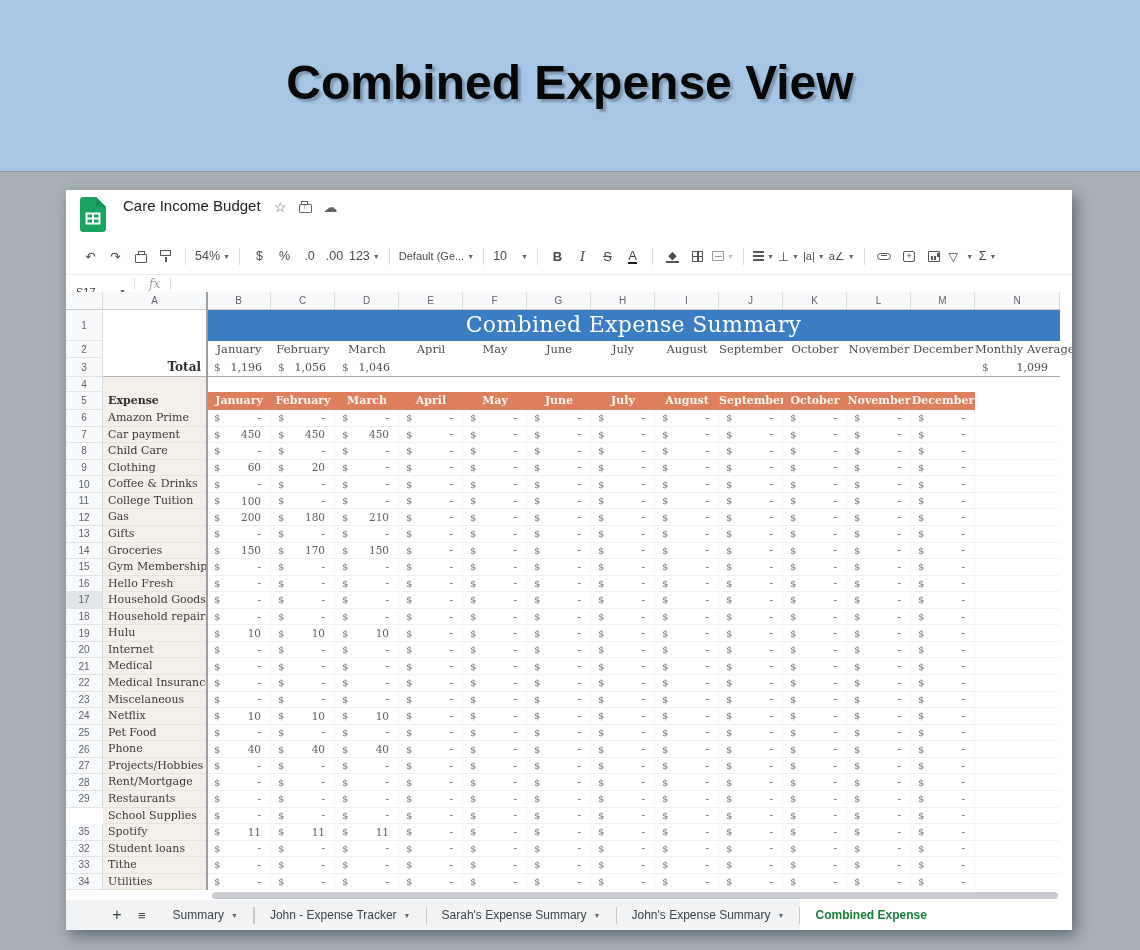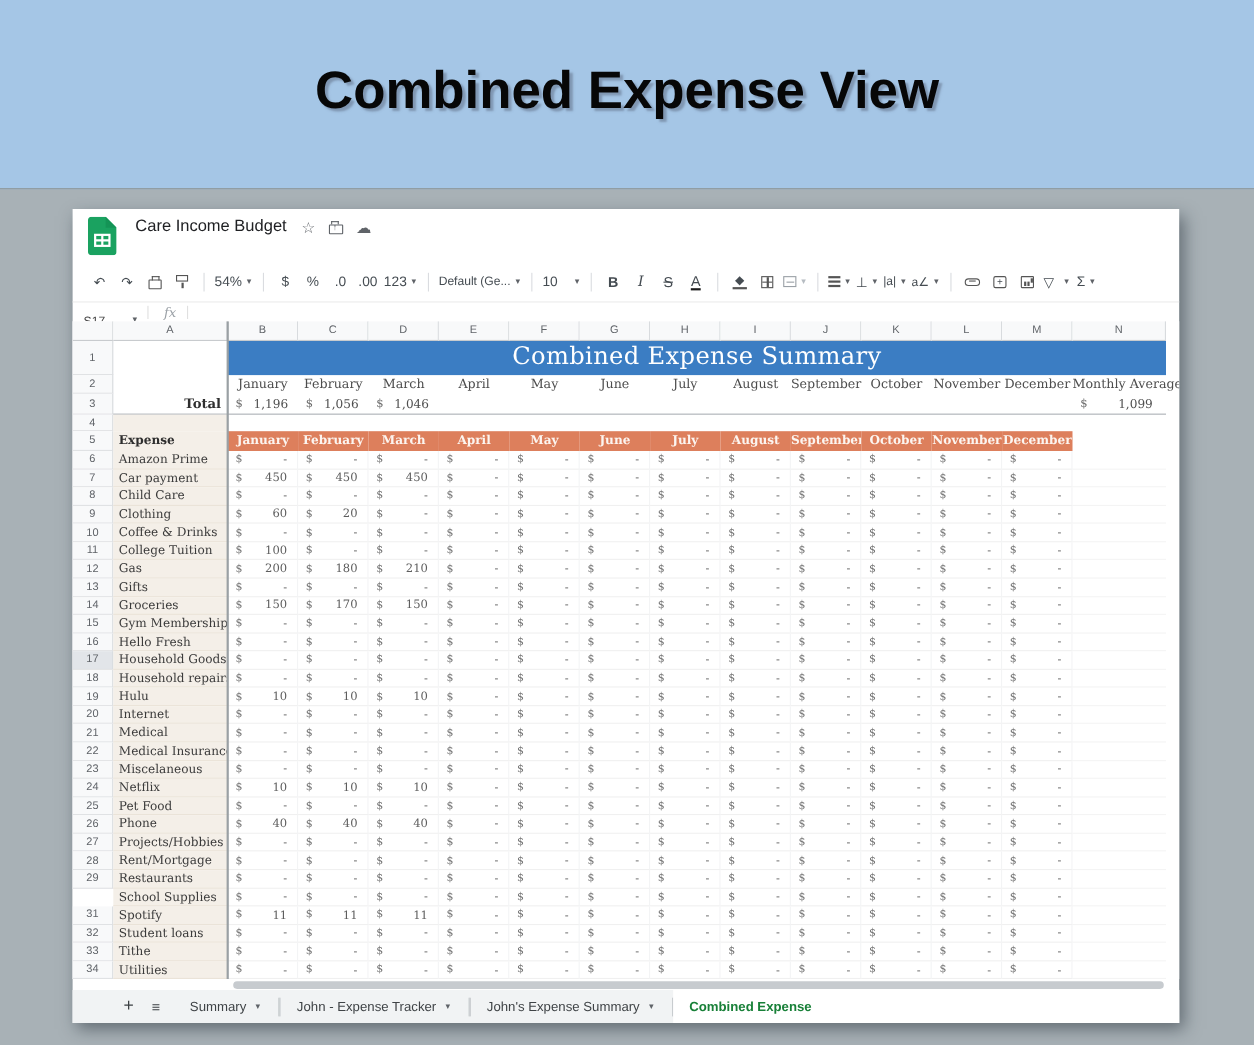--- a/index.html
+++ b/index.html
@@ -285,21 +285,21 @@
           <div class="rhcell" style="height: 16.57px;">21</div>
           <div class="rhcell" style="height: 16.57px;">22</div>
           <div class="rhcell" style="height: 16.57px;">23</div>
           <div class="rhcell" style="height: 16.57px;">24</div>
           <div class="rhcell" style="height: 16.57px;">25</div>
           <div class="rhcell" style="height: 16.57px;">26</div>
           <div class="rhcell" style="height: 16.57px;">27</div>
           <div class="rhcell" style="height: 16.57px;">28</div>
           <div class="rhcell" style="height: 16.57px;">29</div>
           <div class="rhcell" style="height: 16.57px; margin-left: 48px;">30</div>
-          <div class="rhcell" style="height: 16.57px;">31</div>
+          <div class="rhcell" style="height: 16.57px;">35</div>
           <div class="rhcell" style="height: 16.57px;">32</div>
           <div class="rhcell" style="height: 16.57px;">33</div>
           <div class="rhcell" style="height: 16.57px;">34</div>
         </div>
       <div class="body" id="sheet-body">
           <div class="banner-cell">Combined Expense Summary</div>
           <div class="months-row">
             <div class="mcell">January</div>
             <div class="mcell">February</div>
             <div class="mcell">March</div>
@@ -1882,20 +1882,24 @@
           <span>Summary</span>
           <span class="caret">▼</span>
         </div>
         <div class="tabsep"></div>
         <div class="tabsep"></div>
         <div class="tab">
           <span>John - Expense Tracker</span>
           <span class="caret">▼</span>
         </div>
         <div class="tabsep"></div>
+        <div class="tab">
+          <span>Sarah's Expense Summary</span>
+          <span class="caret">▼</span>
+        </div>
         <div class="tabsep"></div>
         <div class="tab">
           <span>John's Expense Summary</span>
           <span class="caret">▼</span>
         </div>
         <div class="tabsep"></div>
         <div class="tab active">Combined Expense</div>
       </div>
 
   </div>

